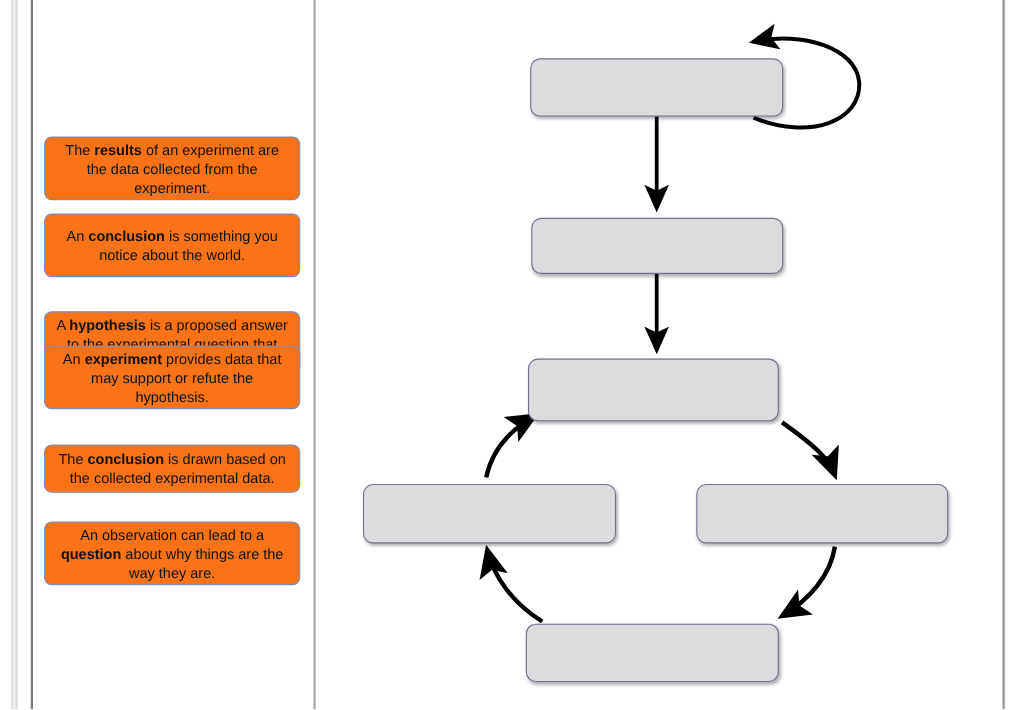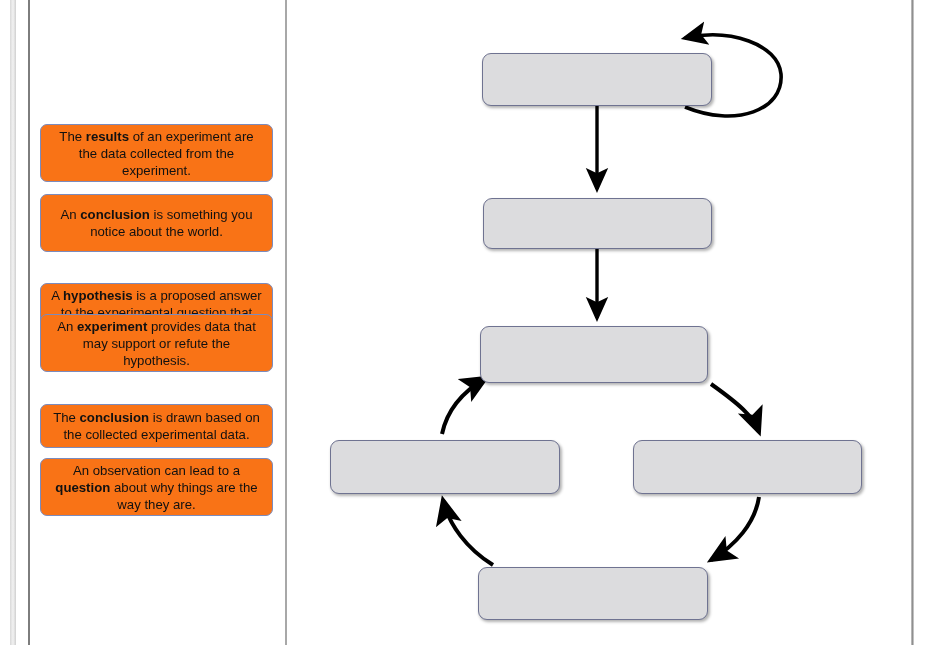--- a/index.html
+++ b/index.html
@@ -111,21 +111,21 @@
     </div>
 
     <div class="card" style="top:314px; height:58px;">
       <span class="card-text"><span>An </span><b>experiment</b><span> provides data that may support or refute the hypothesis.</span></span>
     </div>
 
     <div class="card" style="top:404px; height:44px;justify-content:flex-end;">
       <span class="card-text"><span>The </span><b>conclusion</b><span> is drawn based on the collected experimental data.</span></span>
     </div>
 
-    <div class="card" style="top:458px; height:58px;">
+    <div class="card" style="top:474px; height:58px;">
       <span class="card-text"><span>An observation can lead to a </span><b>question</b><span> about why things are the way they are.</span></span>
     </div>
 
   </div>
 
   <div id="diagram">
 
     <svg id="arrow-layer" viewBox="0 0 624 645">
       <defs>
         <marker id="ah" markerWidth="10" markerHeight="10" refX="6.2" refY="3.6" orient="auto" markerUnits="strokeWidth">

